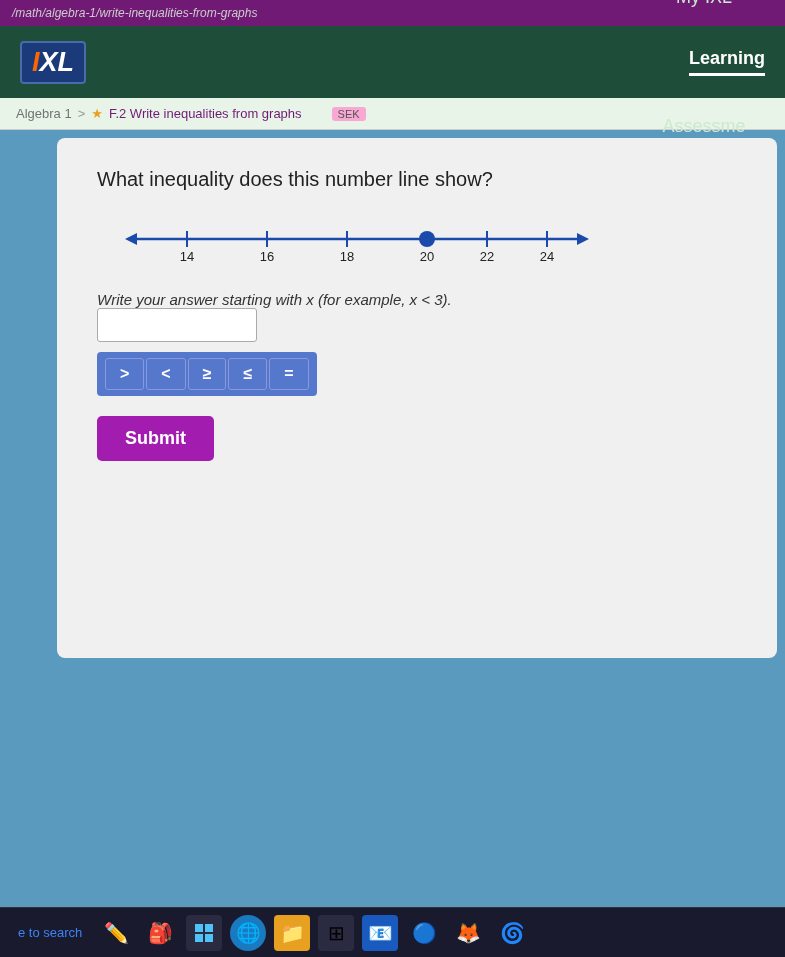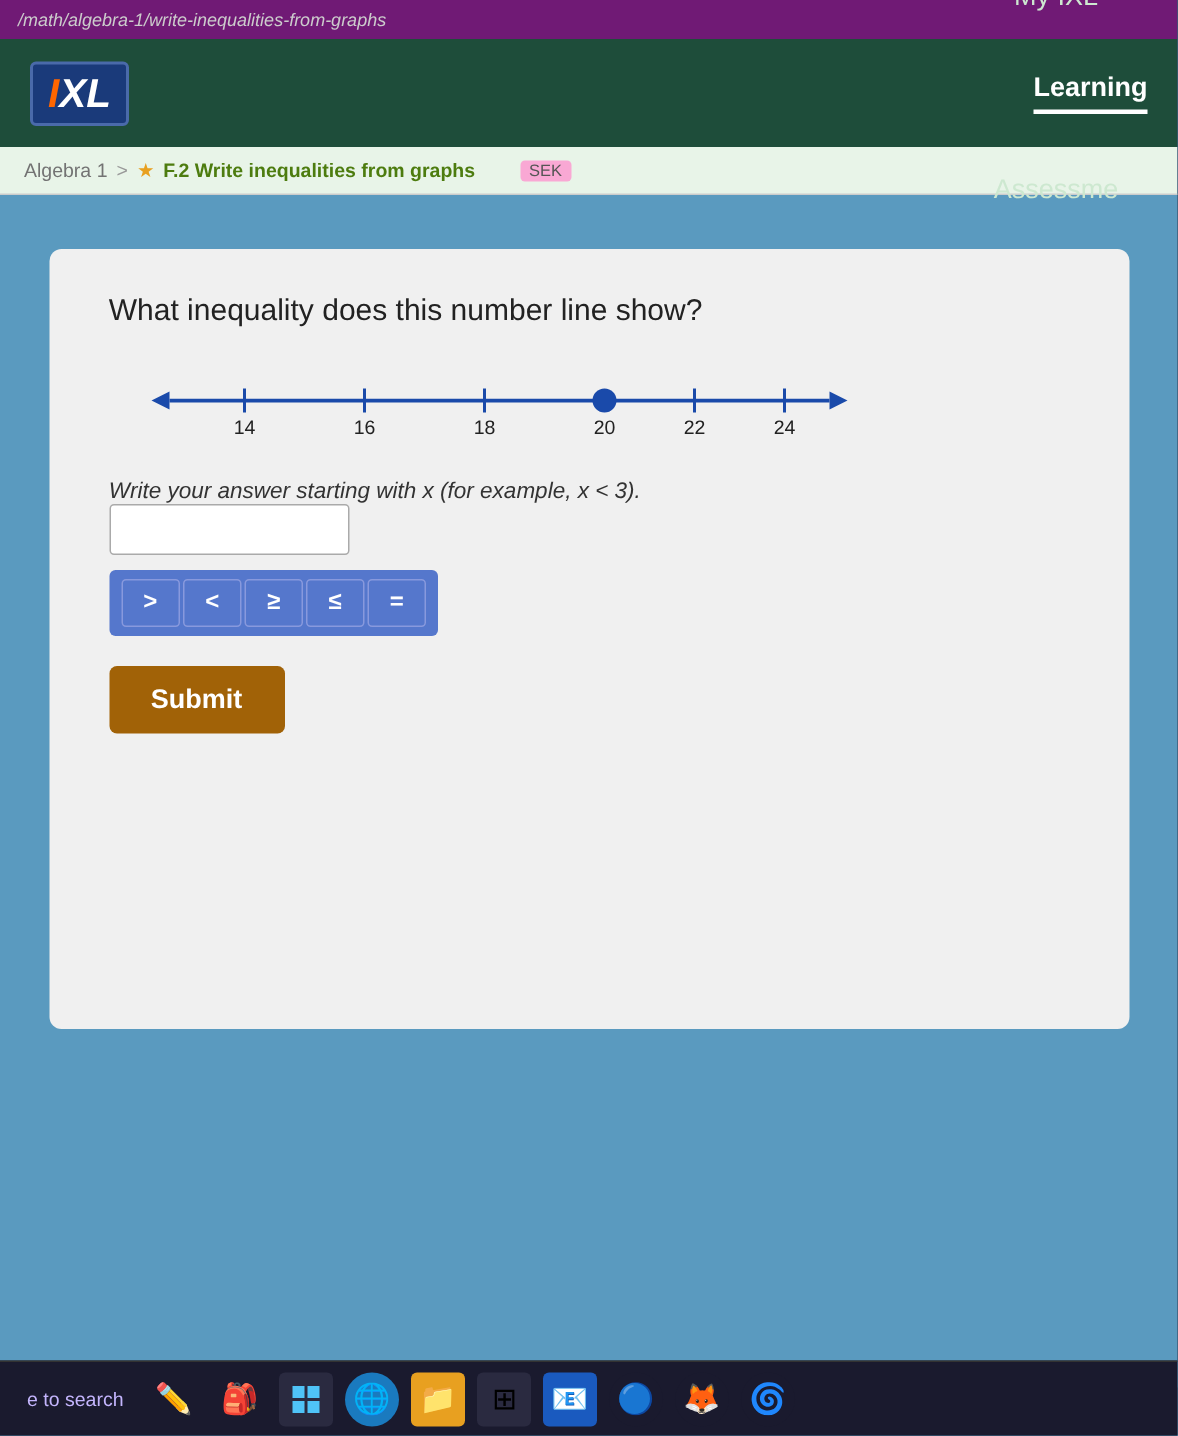--- a/index.html
+++ b/index.html
@@ -90,41 +90,41 @@
 
     .breadcrumb-separator {
       color: #999;
     }
 
     .breadcrumb-star {
       color: #e8a020;
     }
 
     .breadcrumb-current {
-      color: #4d7c0f;
-      font-weight: 700;
+      color: #701a75;
+      font-weight: 400;
     }
 
     .sek-badge {
       background: #f9a8d4;
       padding: 1px 6px;
       border-radius: 3px;
       font-size: 11px;
       color: #555;
       margin-left: 24px;
     }
 
     
     .main-area {
       background: #5a9abf;
-      padding: 36px;
+      padding: 8px;
       height: calc(957px - 72px - 40px - 50px);
       display: flex;
       flex-direction: column;
-      align-items: center;
+      align-items: flex-end;
     }
 
     .content-card {
       background: #f0f0f0;
       border-radius: 8px;
       padding: 30px 40px 40px 40px;
       width: 720px;
       min-height: 520px;
       position: relative;
     }
@@ -186,21 +186,21 @@
       border: 1px solid #8899dd;
       padding: 6px 14px;
       font-size: 16px;
       cursor: pointer;
       border-radius: 3px;
       font-weight: bold;
     }
 
     
     .submit-btn {
-      background: #a16207;
+      background: #a21caf;
       color: white;
       border: none;
       padding: 12px 28px;
       font-size: 18px;
       font-weight: bold;
       border-radius: 5px;
       cursor: pointer;
     }
 
     
@@ -231,21 +231,21 @@
       height: 50px;
       background: #1a1a2e;
       display: flex;
       align-items: center;
       padding: 0 10px;
       gap: 8px;
       border-top: 1px solid #333;
     }
 
     .taskbar-search {
-      color: #c4b5fd;
+      color: #3b82f6;
       font-size: 13px;
       padding: 4px 8px;
     }
 
     .taskbar-icon {
       width: 36px;
       height: 36px;
       border-radius: 4px;
       display: flex;
       align-items: center;

